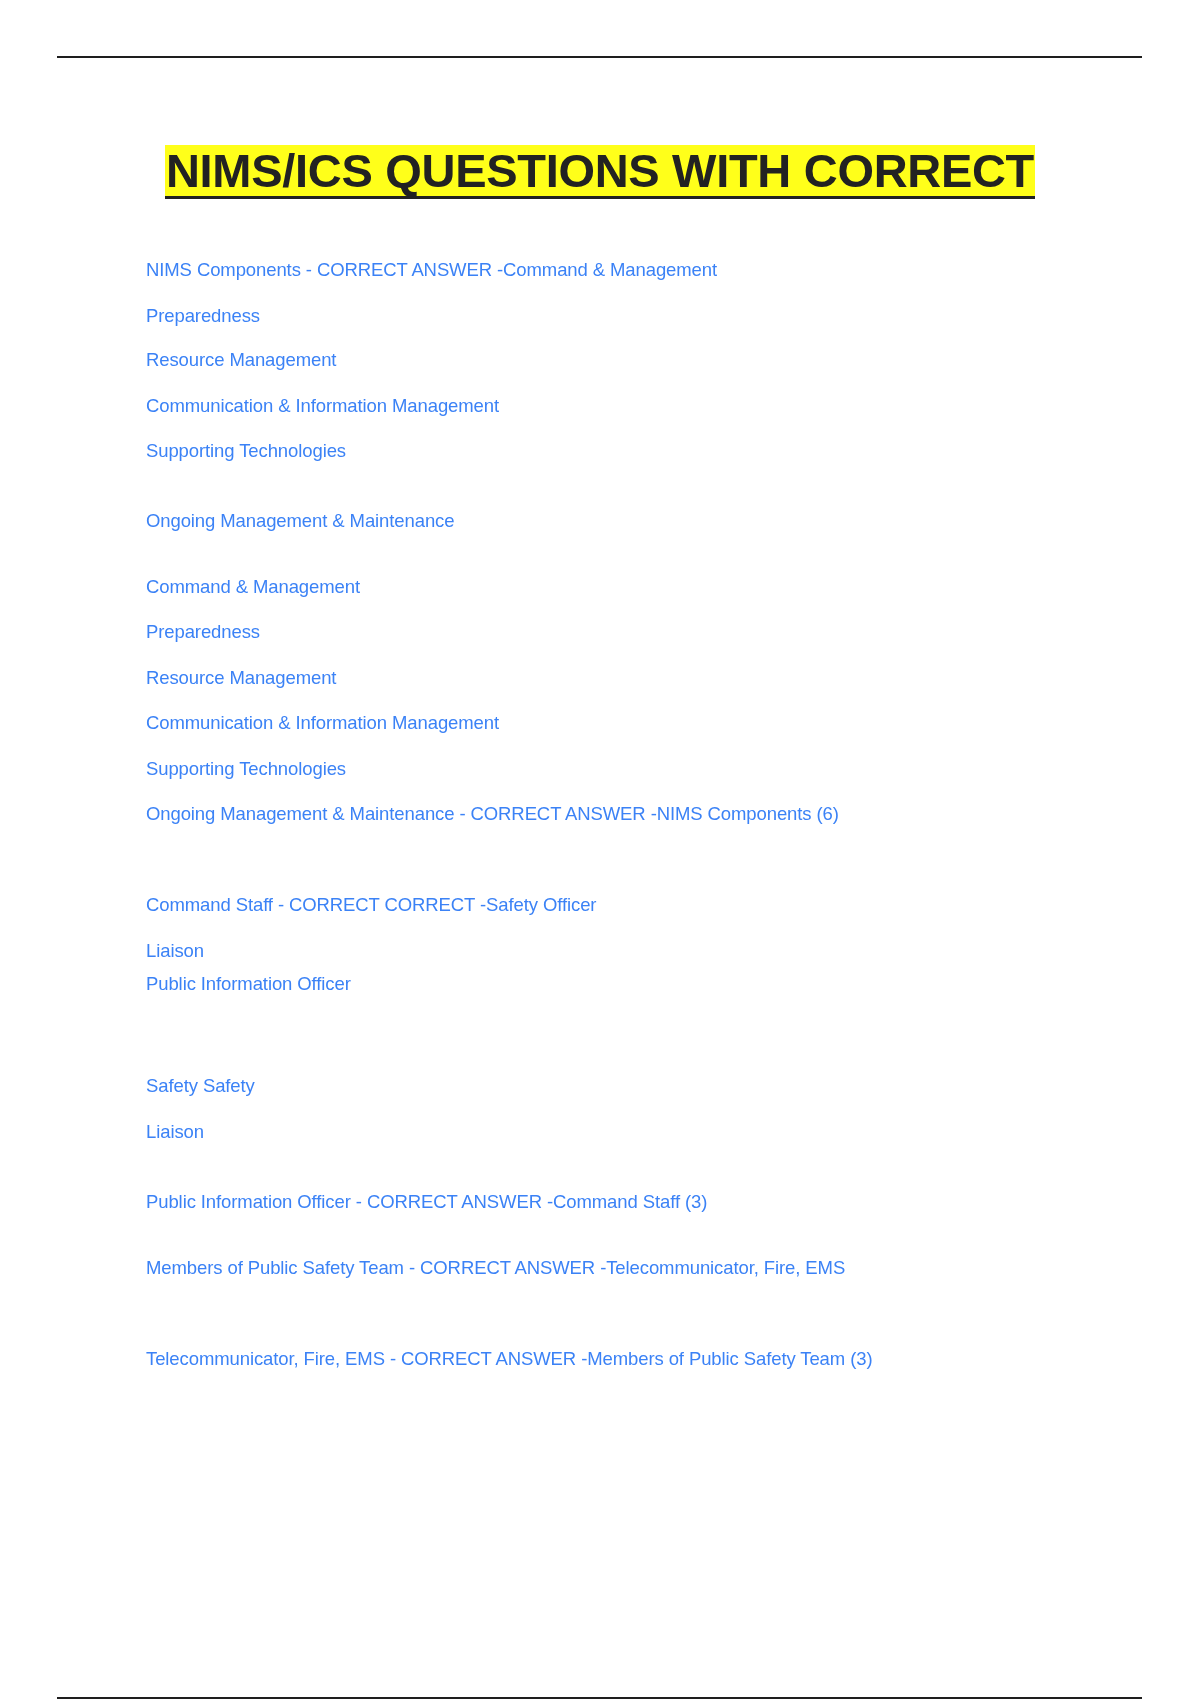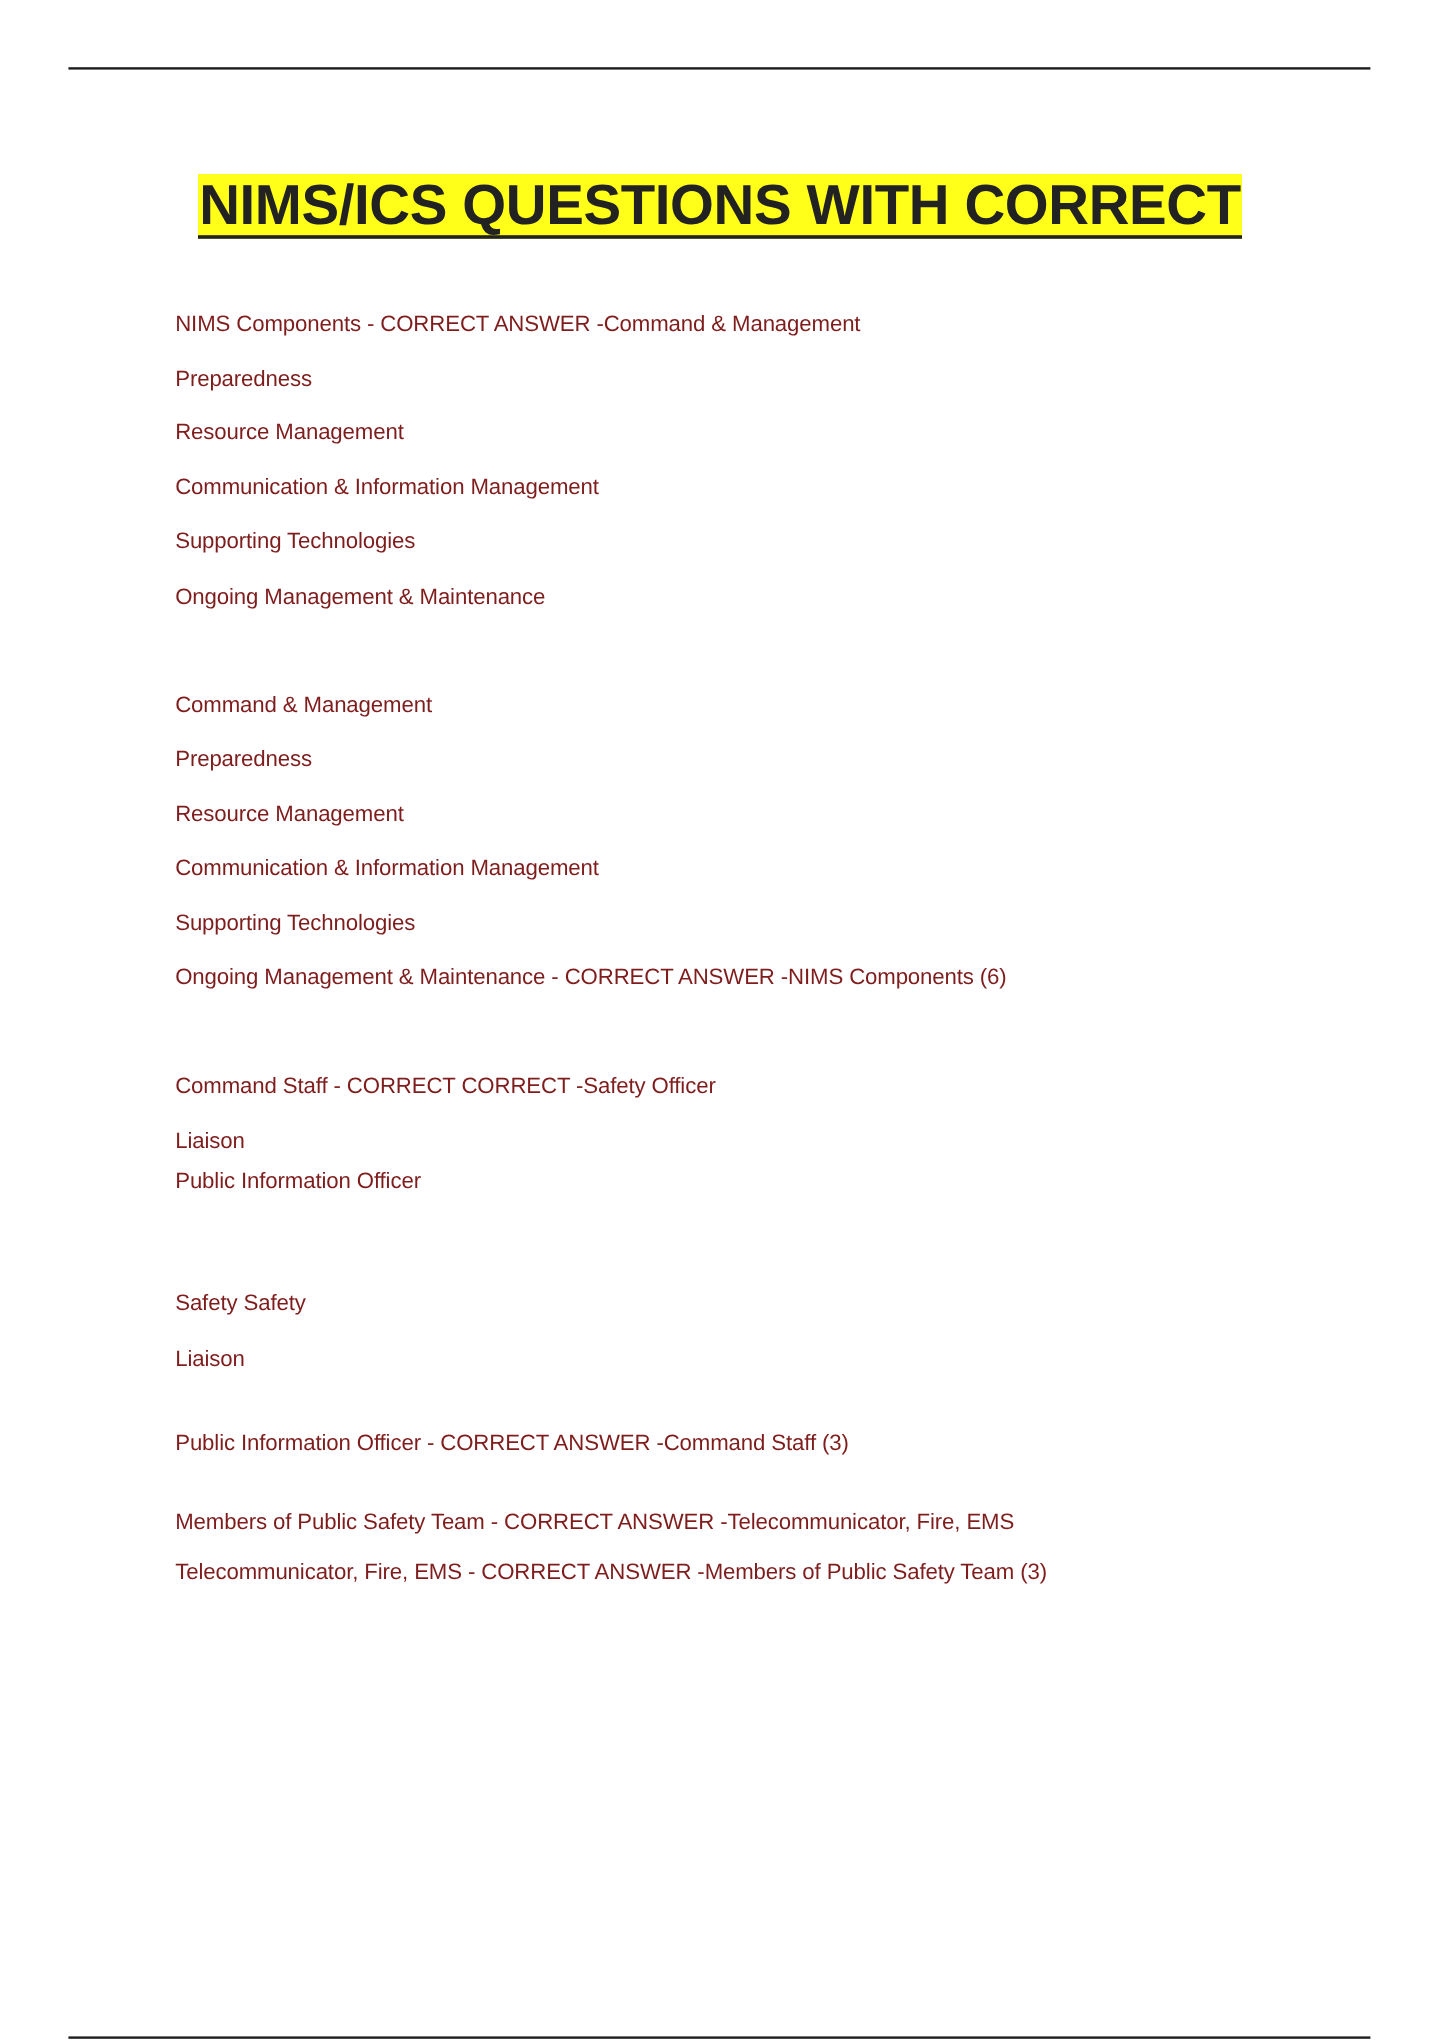--- a/index.html
+++ b/index.html
@@ -46,55 +46,55 @@
       line-height: 51px;
       margin-bottom: 16px;
     }
 
     .body-line {
       position: absolute;
       left: 146px;
       font-family: "Liberation Sans", sans-serif;
       font-size: 18.5px;
       line-height: 24px;
-      color: #7f1d1d;
+      color: #3b82f6;
       white-space: nowrap;
       letter-spacing: -0.1px;
     }
   </style>
 </head>
 <body>
 
 <div class="rule top"></div>
 
 <div class="title">
   <span class="title-line">NIMS/ICS QUESTIONS WITH CORRECT</span><br>
 </div>
 
 <div>
   <div class="body-line" style="top:258px">NIMS Components - CORRECT ANSWER -Command &amp; Management</div>
   <div class="body-line" style="top:304px">Preparedness</div>
   <div class="body-line" style="top:348px">Resource Management</div>
   <div class="body-line" style="top:394px">Communication &amp; Information Management</div>
   <div class="body-line" style="top:439px">Supporting Technologies</div>
-  <div class="body-line" style="top:485px">Ongoing Management &amp; Maintenance</div>
+  <div class="body-line" style="top:509px">Ongoing Management &amp; Maintenance</div>
 
   <div class="body-line" style="top:575px">Command &amp; Management</div>
   <div class="body-line" style="top:620px">Preparedness</div>
   <div class="body-line" style="top:666px">Resource Management</div>
   <div class="body-line" style="top:711px">Communication &amp; Information Management</div>
   <div class="body-line" style="top:757px">Supporting Technologies</div>
   <div class="body-line" style="top:802px">Ongoing Management &amp; Maintenance - CORRECT ANSWER -NIMS Components (6)</div>
 
   <div class="body-line" style="top:893px">Command Staff - CORRECT CORRECT -Safety Officer</div>
   <div class="body-line" style="top:939px">Liaison</div>
   <div class="body-line" style="top:972px">Public Information Officer</div>
 
   <div class="body-line" style="top:1074px">Safety Safety</div>
   <div class="body-line" style="top:1120px">Liaison</div>
   <div class="body-line" style="top:1190px">Public Information Officer - CORRECT ANSWER -Command Staff (3)</div>
 
   <div class="body-line" style="top:1256px">Members of Public Safety Team - CORRECT ANSWER -Telecommunicator, Fire, EMS</div>
 
-  <div class="body-line" style="top:1298px">Telecommunicator, Fire, EMS - CORRECT ANSWER -Members of Public Safety Team (3)</div>
+  <div class="body-line" style="top:1347px">Telecommunicator, Fire, EMS - CORRECT ANSWER -Members of Public Safety Team (3)</div>
 </div>
 
 <div class="rule bottom"></div>
 
 </body></html>

